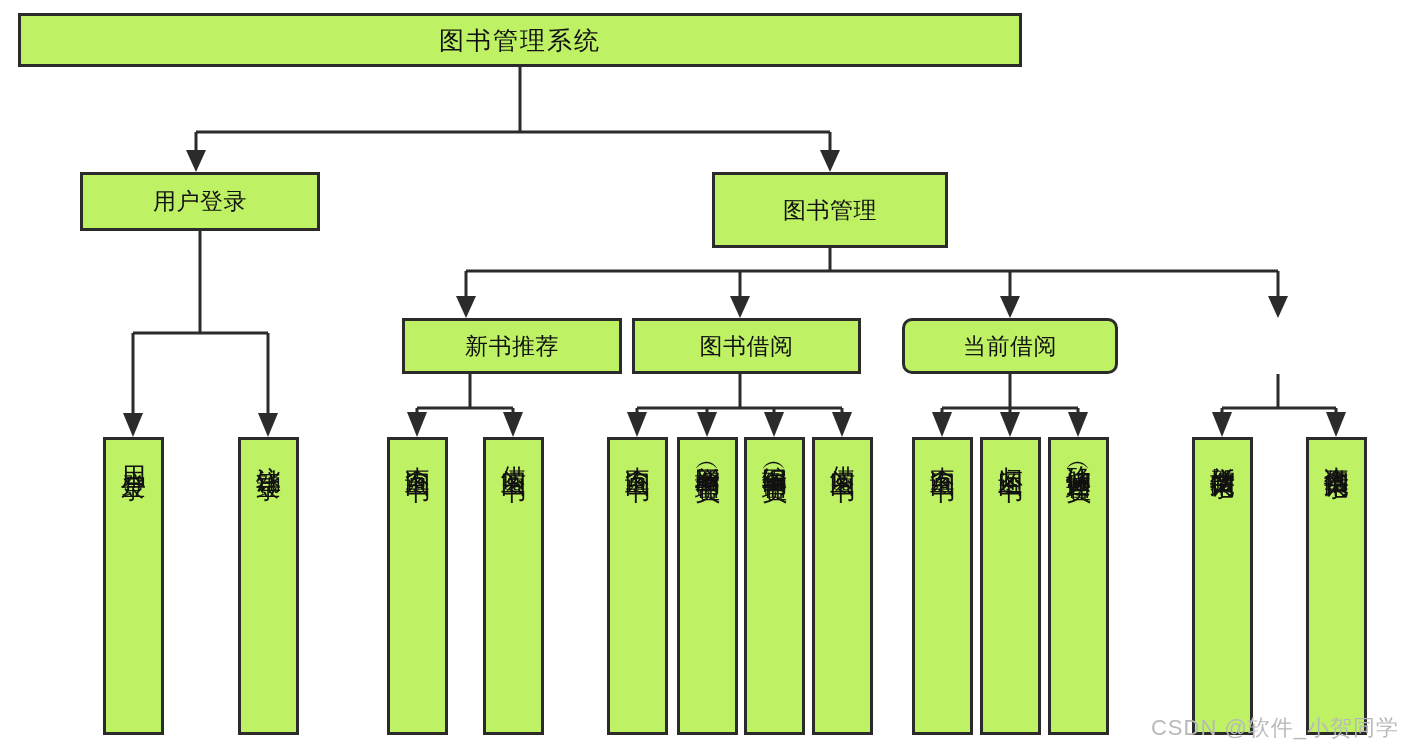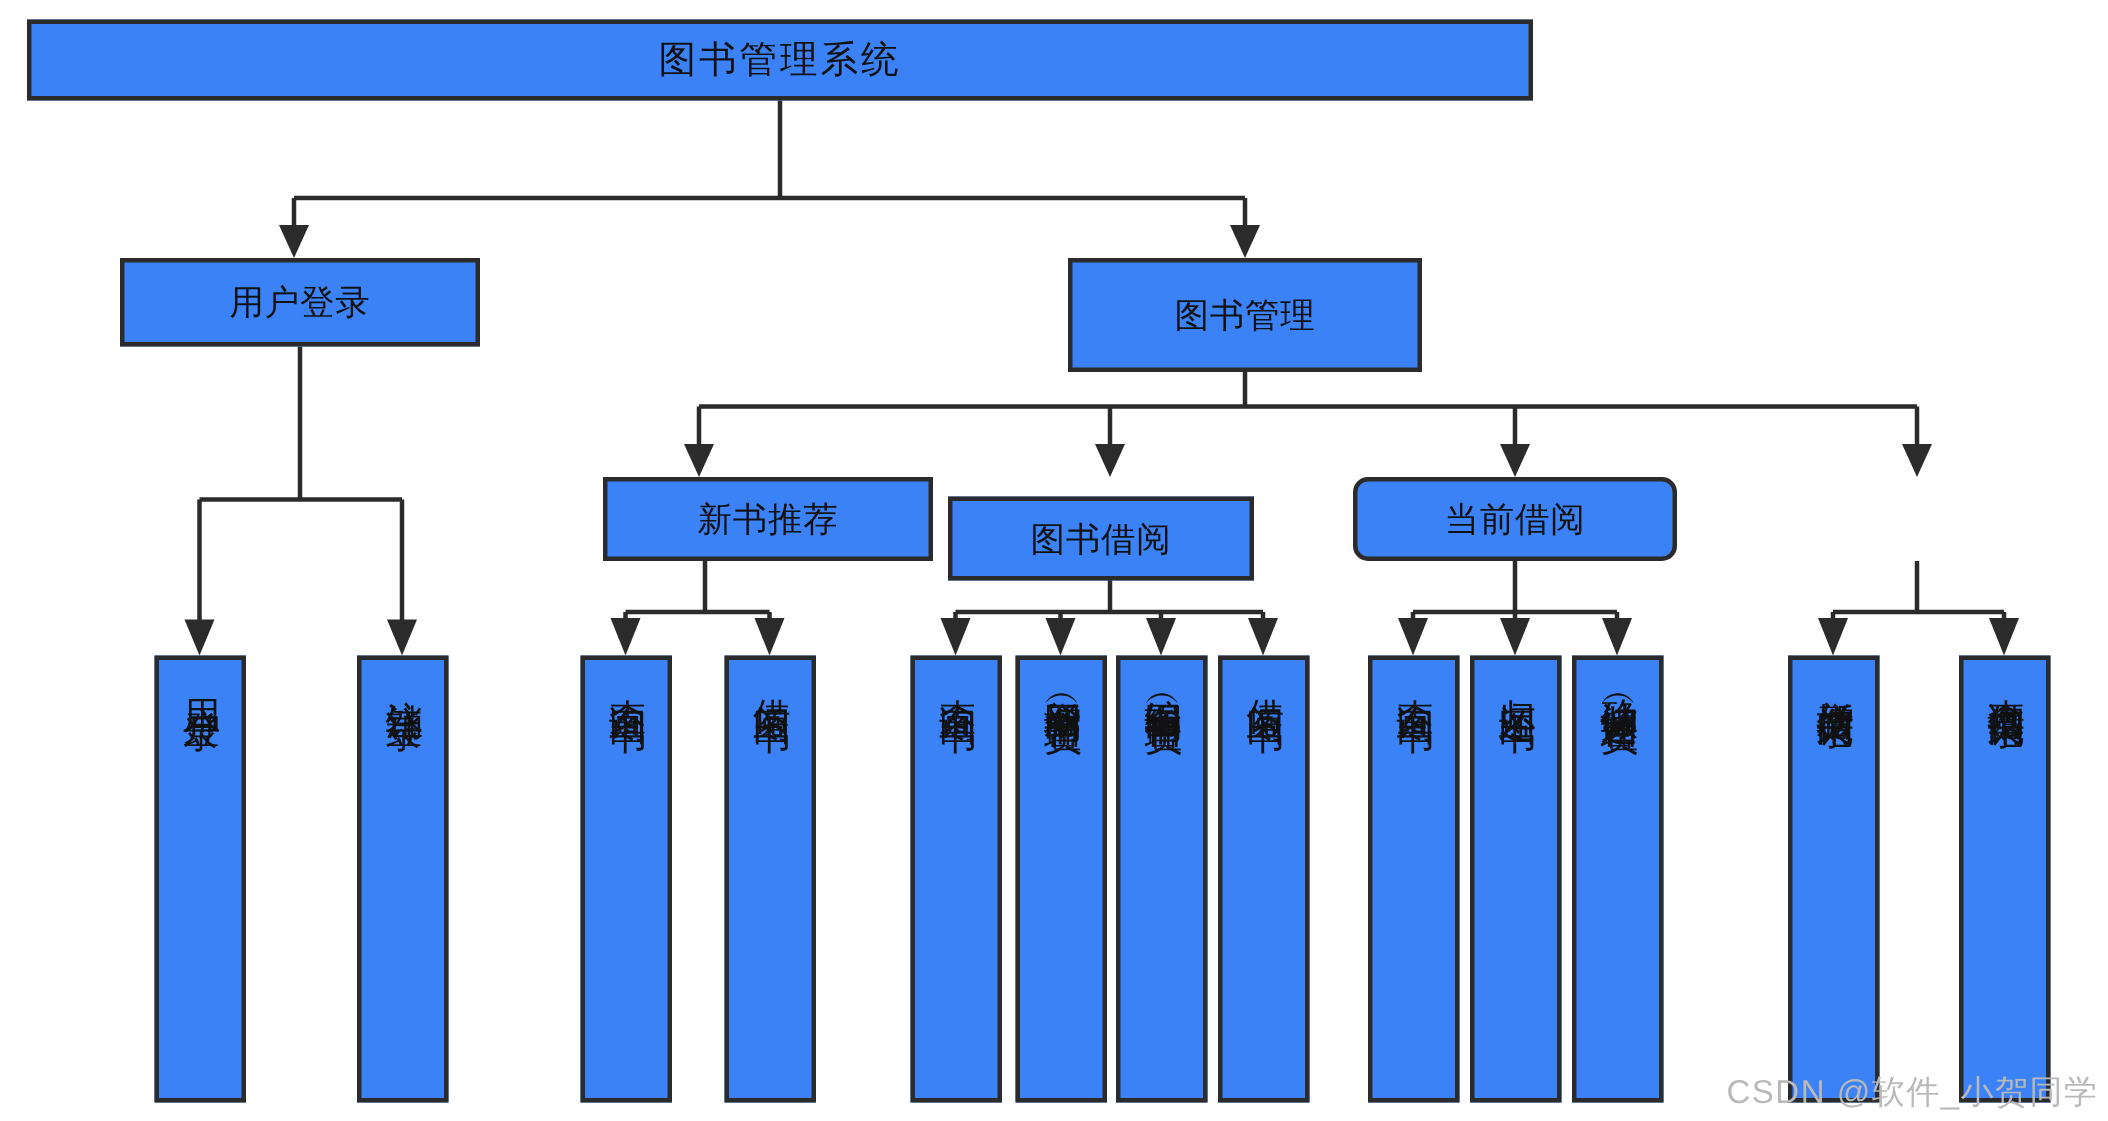--- a/index.html
+++ b/index.html
@@ -15,21 +15,21 @@
 
   
   #wires{position:absolute;left:0;top:0;width:1405px;height:747px;}
   #wires line, #wires path{stroke:#2b2b2b;stroke-width:3;fill:none;}
   #wires polygon{fill:#2b2b2b;}
 
   
   .node{
     position:absolute;
     box-sizing:border-box;
-    background:#3b82f6;
+    background:#bef264;
     border:3px solid #2b2b2b;
     display:flex;
     align-items:center;
     justify-content:center;
     color:#111111;
   }
   .node .label{
     display:block;
     text-align:center;
     line-height:1.22;
@@ -146,21 +146,21 @@
   <div class="node lvl1" style="left:80px;top:172px;width:240px;height:59px;">
     <span class="label">用户登录</span>
   </div>
   <div class="node lvl1" style="left:712px;top:172px;width:236px;height:76px;">
     <span class="label">图书管理</span>
   </div>
 
   <div class="node lvl2" style="left:360px;top:318px;width:220px;height:56px;margin-left:42px;">
     <span class="label">新书推荐</span>
   </div>
-  <div class="node lvl2" style="left:632px;top:331px;width:204px;height:56px;">
+  <div class="node lvl2" style="left:632px;top:318px;width:229px;height:56px;">
     <span class="label">图书借阅</span>
   </div>
   <div class="node lvl2" style="left:902px;top:318px;width:216px;height:56px;border-radius:10px;">
     <span class="label">当前借阅</span>
   </div>
 
   <div class="node leaf" style="left:103px;top:437px;width:61px;height:298px;">
     <span class="label">用户登录</span>
   </div>
   <div class="node leaf" style="left:238px;top:437px;width:61px;height:298px;">

